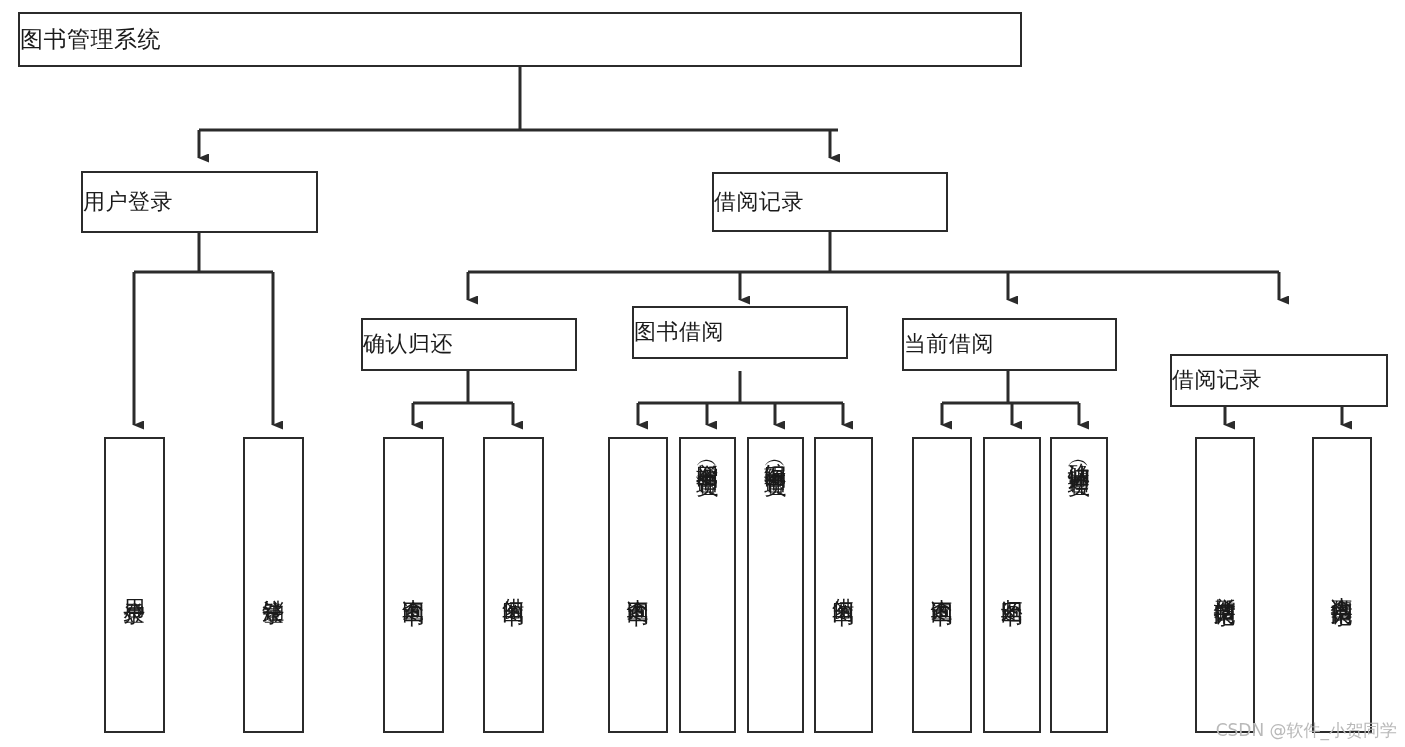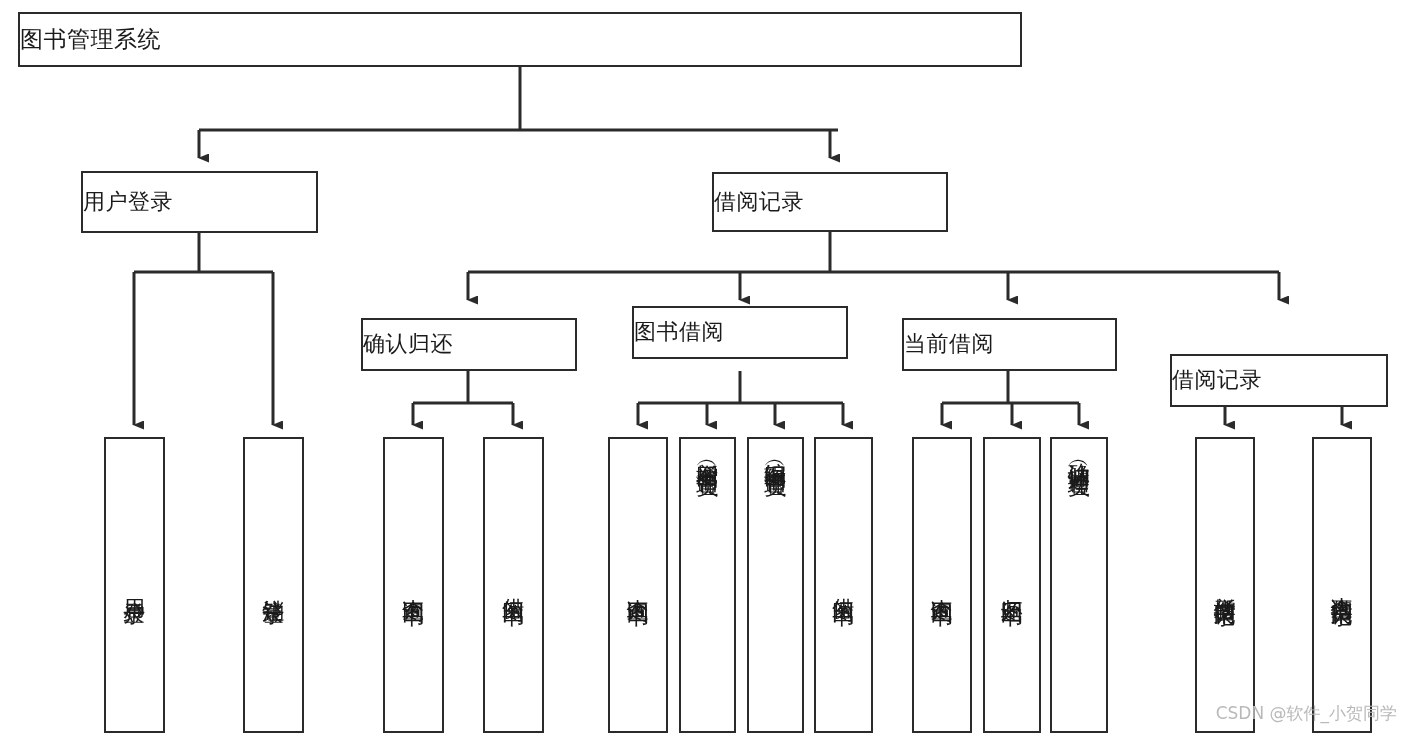--- a/index.html
+++ b/index.html
@@ -65,21 +65,21 @@
     text-align: center;
     white-space: nowrap;
   }
   .node.vert.centered {
     align-items: center;
     padding-top: 0;
   }
   #watermark {
     position: absolute;
     right: 8px;
-    bottom: 22px;
+    bottom: 5px;
     font-size: 17px;
     color: #b9b9b9;
     z-index: 5;
     white-space: nowrap;
     font-family: "DejaVu Sans", "Liberation Sans", sans-serif;
   }
 </style>
 </head>
 <body>
 

